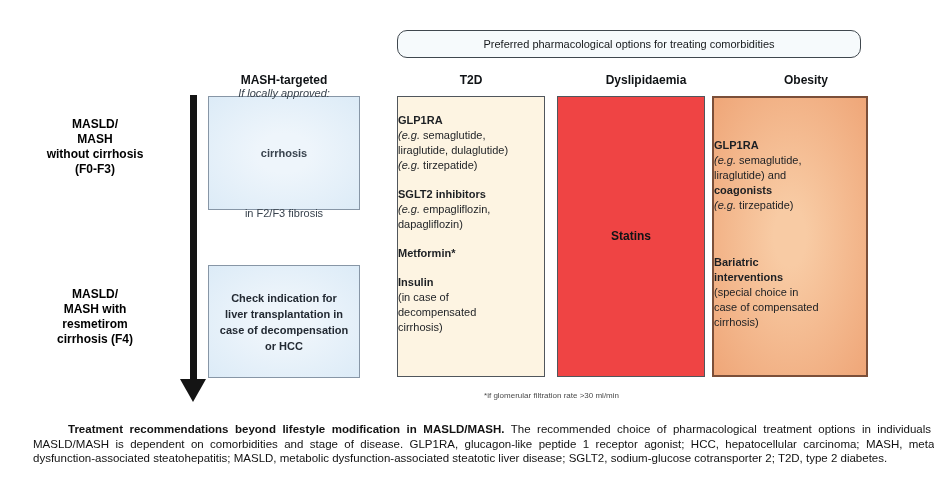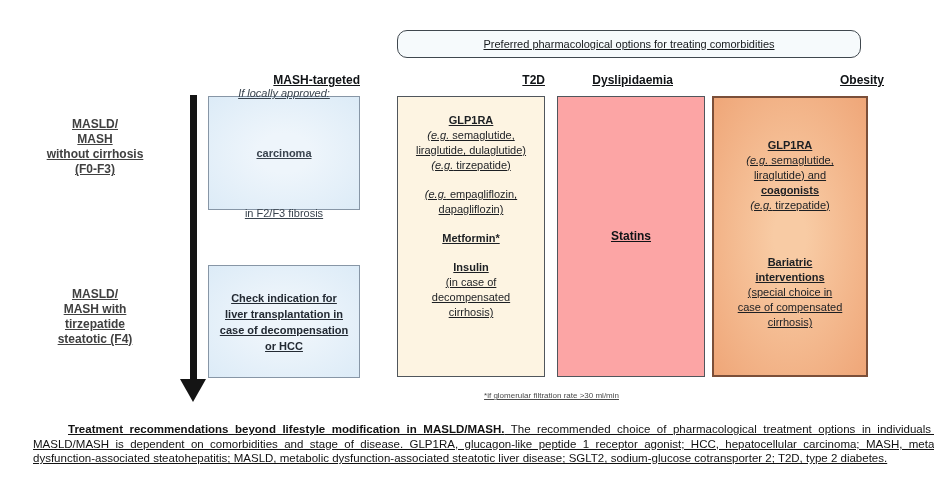--- a/index.html
+++ b/index.html
@@ -4,49 +4,49 @@
 <style>
   html, body { margin: 0; padding: 0; background: #ffffff; }
   #stage {
     position: relative;
     width: 934px;
     height: 498px;
     background: #ffffff;
     font-family: "Liberation Sans", sans-serif;
     overflow: hidden;
   }
-  .abs { position: absolute; text-decoration: underline; }
+  .abs { position: absolute; }
 
   
   #banner {
     left: 397px; top: 30px; width: 462px; height: 26px;
     border: 1.5px solid #3f474e;
     border-radius: 10px;
     background: #f6fafc;
     display: flex; align-items: center; justify-content: center;
     font-size: 11px; color: #16191c;
   }
 
   
   .col-header {
     top: 73px; height: 16px;
     font-size: 12px; font-weight: bold; color: #101316;
-    text-align: right;
+    text-align: center;
   }
   #hdr-mash { left: 208px; width: 152px; }
   #hdr-t2d  { left: 397px; width: 148px; }
-  #hdr-dys  { left: 525px; width: 148px; }
+  #hdr-dys  { left: 572px; width: 148px; }
   #hdr-obe  { left: 728px; width: 156px; }
 
   
   .row-label {
     left: 8px; width: 174px;
     text-align: center;
     font-size: 12px; font-weight: bold;
-    color: #404040;
+    color: #000000;
     line-height: 15px;
   }
   #label-top { top: 117px; }
   #label-bottom { top: 287px; }
 
   
   #arrow-shaft {
     left: 190px; top: 95px; width: 7px; height: 285px;
     background: #141414;
   }
@@ -73,32 +73,31 @@
   #box-transplant {
     top: 265px; height: 113px;
     font-weight: bold; color: #232a33;
     padding: 8px 10px;
   }
 
   
   .opt-box {
     box-sizing: border-box;
     top: 96px; height: 281px;
-    text-align: center;
     font-size: 11px; line-height: 15px; color: #1c1f23;
   }
   #box-t2d {
     left: 397px; width: 148px;
     background: #fdf4e2;
     border: 1.5px solid #50565c;
     padding-top: 16px;
   }
   #box-dys {
     left: 557px; width: 148px;
-    background: #fca5a5;
+    background: #ef4444;
     border: 1.5px solid #50565c;
     display: flex; align-items: center; justify-content: center;
     font-size: 12px; font-weight: bold; color: #101316;
   }
   #box-obe {
     left: 712px; width: 156px;
     background: radial-gradient(ellipse at center, #f8cba4 15%, #efa678 100%);
     border: 2px solid #7b4f39;
     padding-top: 40px;
   }
@@ -139,42 +138,43 @@
 
   <div id="label-top" class="abs row-label">
     <div>MASLD/</div>
     <div>MASH</div>
     <div>without cirrhosis</div>
     <div>(F0-F3)</div>
   </div>
   <div id="label-bottom" class="abs row-label">
     <div>MASLD/</div>
     <div>MASH with</div>
-    <div>tirzepatide</div>
-    <div>steatotic (F4)</div>
+    <div>resmetirom</div>
+    <div>cirrhosis (F4)</div>
   </div>
 
   <div id="arrow-shaft" class="abs"></div>
   <div id="arrow-head" class="abs"></div>
 
   <div id="box-resmetirom" class="abs blue-box">
     <div class="i">If locally approved:</div>
-    <div class="b">carcinoma</div>
+    <div class="b">cirrhosis</div>
     <div>in F2/F3 fibrosis</div>
   </div>
   <div id="box-transplant" class="abs blue-box">
     <div>Check indication for liver transplantation in case of decompensation or HCC</div>
   </div>
 
   <div id="box-t2d" class="abs opt-box">
     <div class="b">GLP1RA</div>
     <div><span class="i">(e.g.</span><span> semaglutide,</span></div>
     <div>liraglutide, dulaglutide)</div>
     <div><span class="i">(e.g.</span><span> tirzepatide)</span></div>
     <div class="sp14"></div>
+    <div class="b">SGLT2 inhibitors</div>
     <div><span class="i">(e.g.</span><span> empagliflozin,</span></div>
     <div>dapagliflozin)</div>
     <div class="sp14"></div>
     <div class="b">Metformin*</div>
     <div class="sp14"></div>
     <div class="b">Insulin</div>
     <div>(in case of</div>
     <div>decompensated</div>
     <div>cirrhosis)</div>
   </div>

